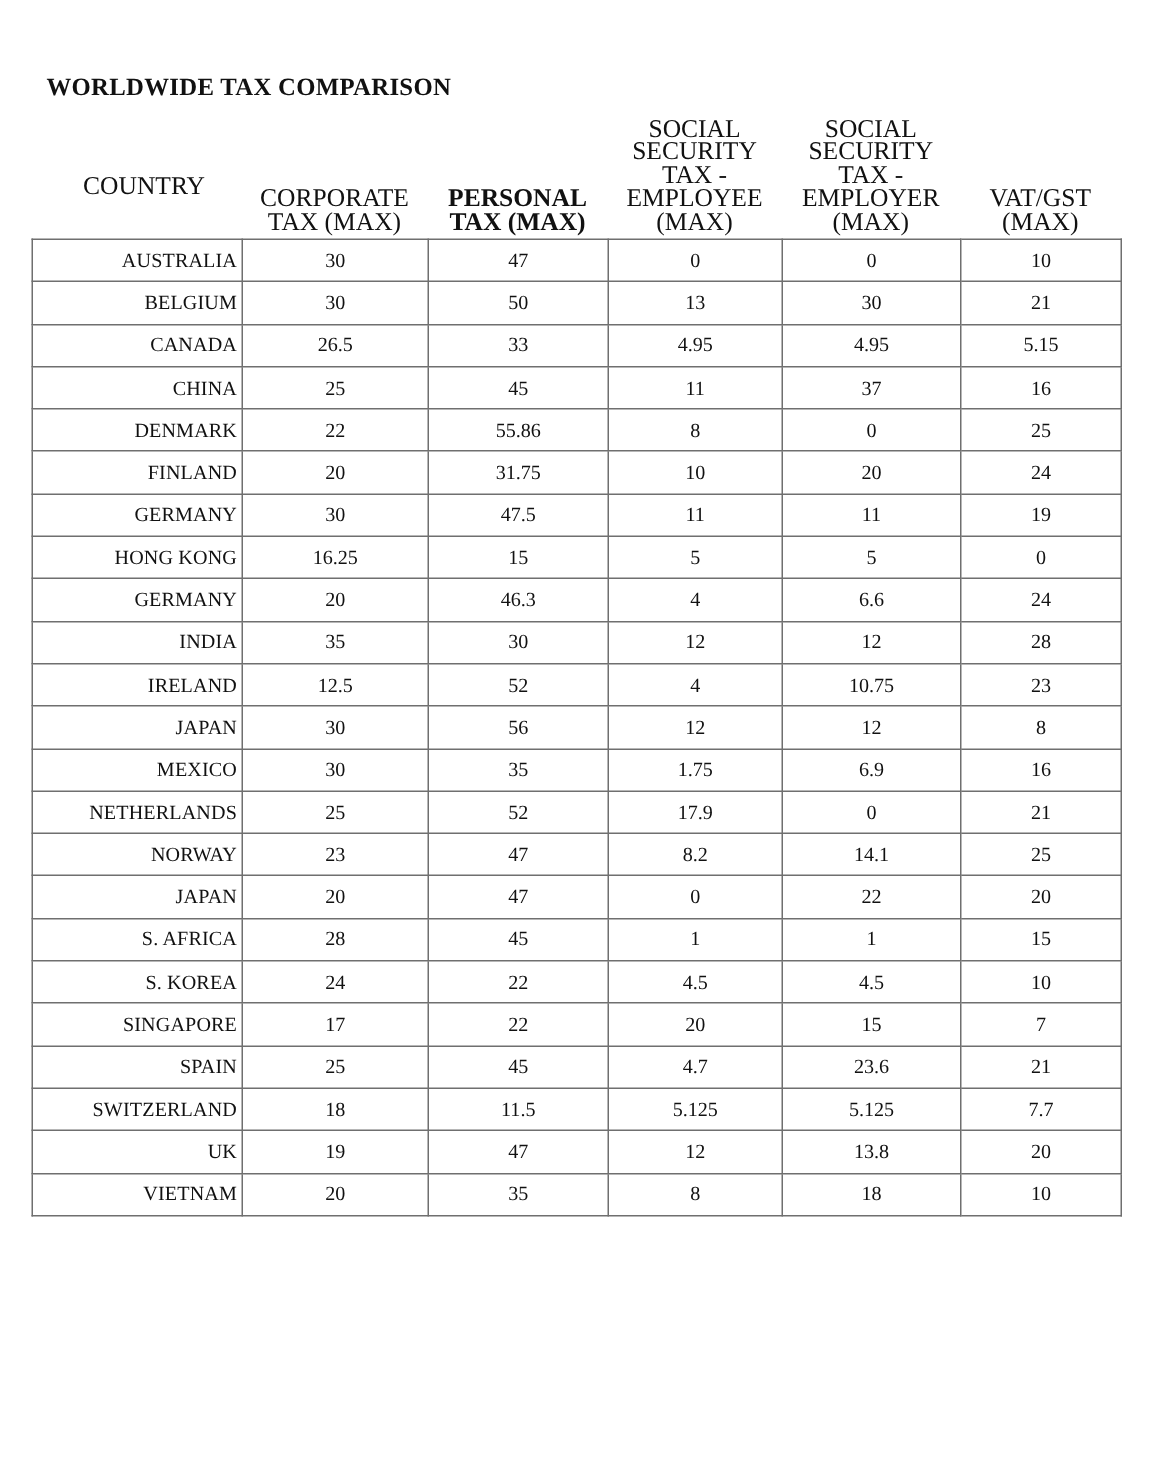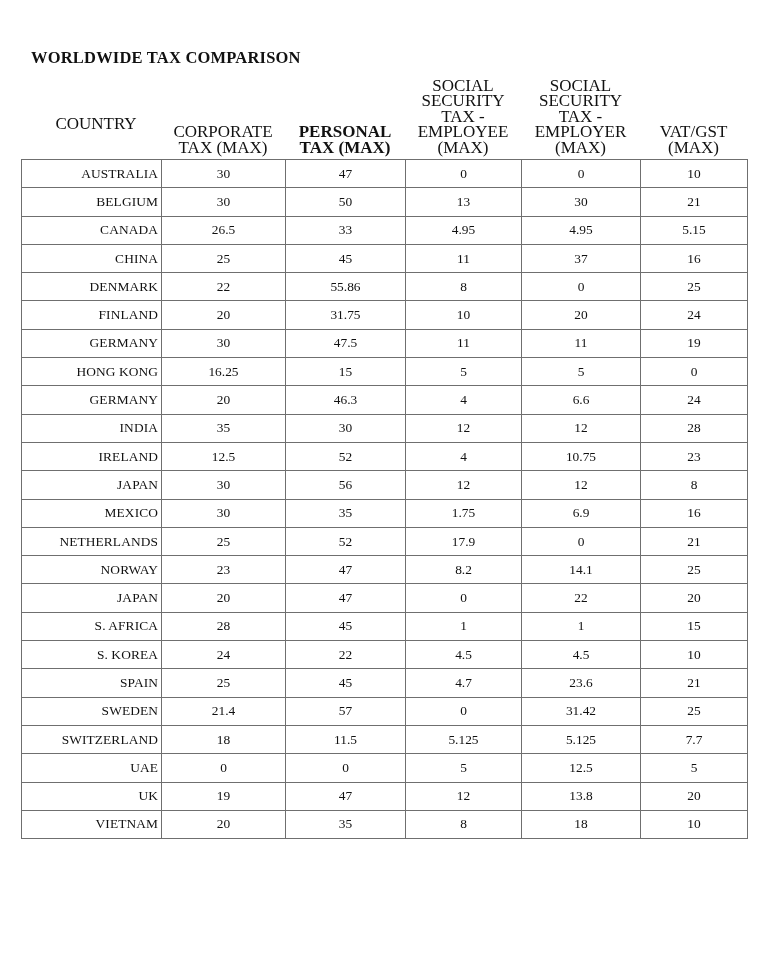--- a/index.html
+++ b/index.html
@@ -280,52 +280,44 @@
           </tr>
           <tr>
             <td class="c-country">S. KOREA</td>
             <td>24</td>
             <td>22</td>
             <td>4.5</td>
             <td>4.5</td>
             <td>10</td>
           </tr>
           <tr>
+            <td class="c-country">SINGAPORE</td>
+            <td>17</td>
+            <td>22</td>
+            <td>20</td>
+            <td>15</td>
+            <td>7</td>
+          </tr>
+          <tr>
             <td class="c-country">SPAIN</td>
             <td>25</td>
             <td>45</td>
             <td>4.7</td>
             <td>23.6</td>
             <td>21</td>
-          </tr>
-          <tr>
-            <td class="c-country">SWEDEN</td>
-            <td>21.4</td>
-            <td>57</td>
-            <td>0</td>
-            <td>31.42</td>
-            <td>25</td>
           </tr>
           <tr>
             <td class="c-country">SWITZERLAND</td>
             <td>18</td>
             <td>11.5</td>
             <td>5.125</td>
             <td>5.125</td>
             <td>7.7</td>
           </tr>
           <tr>
-            <td class="c-country">UAE</td>
-            <td>0</td>
-            <td>0</td>
-            <td>5</td>
-            <td>12.5</td>
-            <td>5</td>
-          </tr>
-          <tr>
             <td class="c-country">UK</td>
             <td>19</td>
             <td>47</td>
             <td>12</td>
             <td>13.8</td>
             <td>20</td>
           </tr>
           <tr>
             <td class="c-country">VIETNAM</td>
             <td>20</td>

